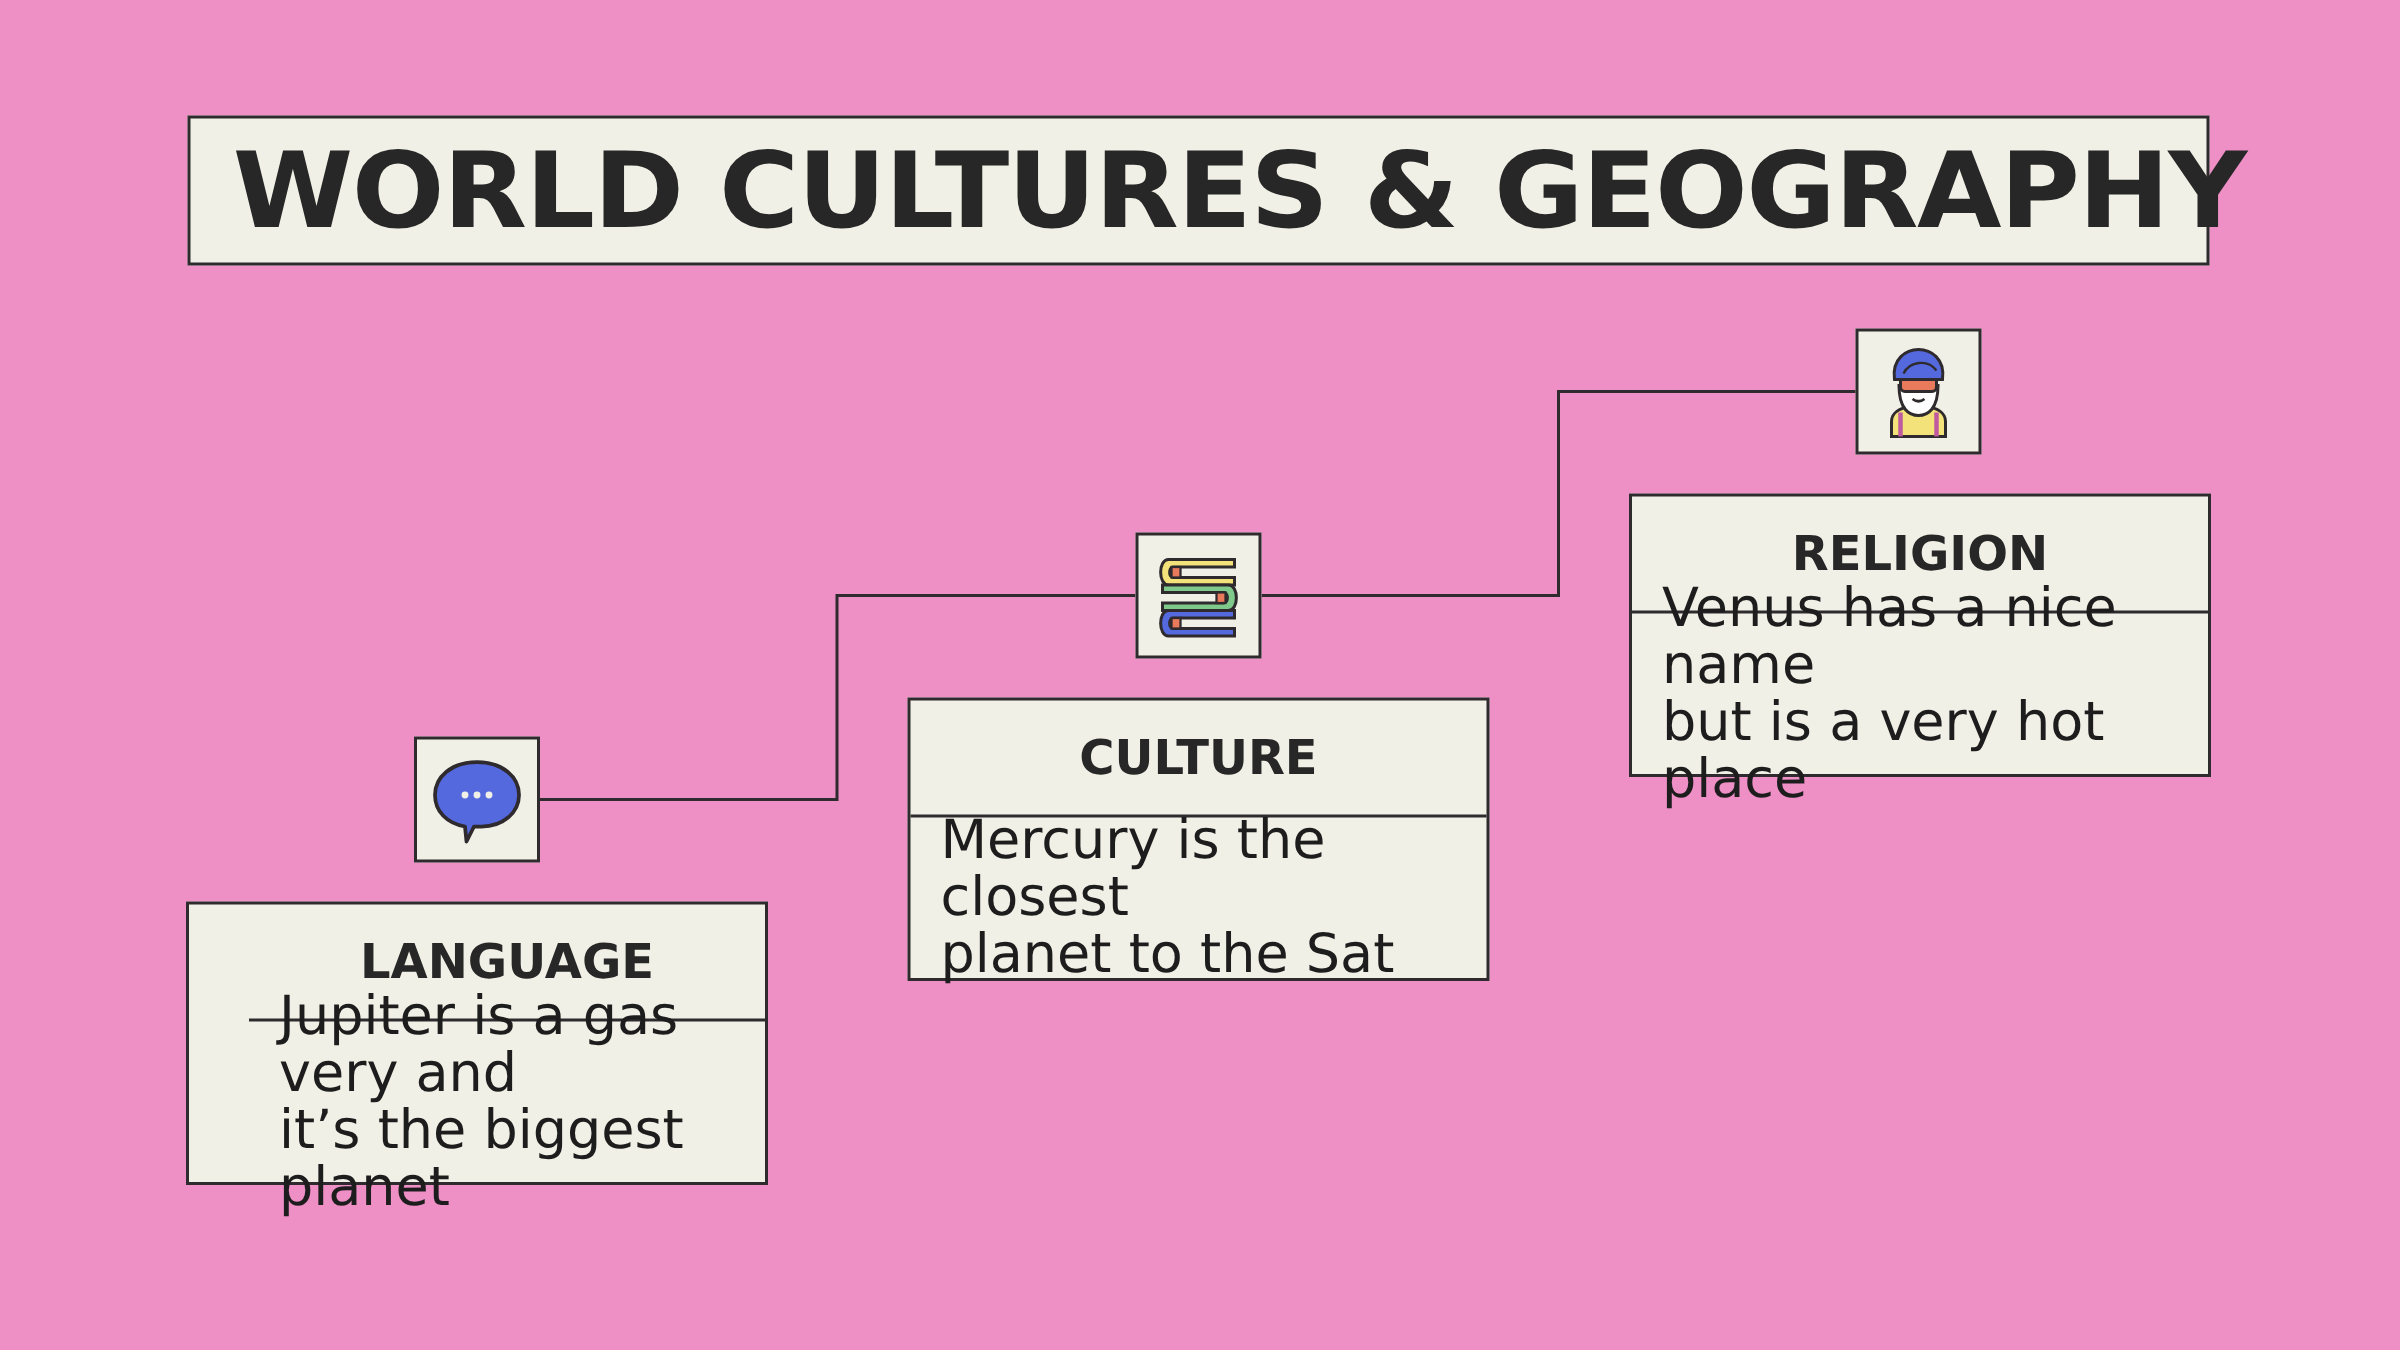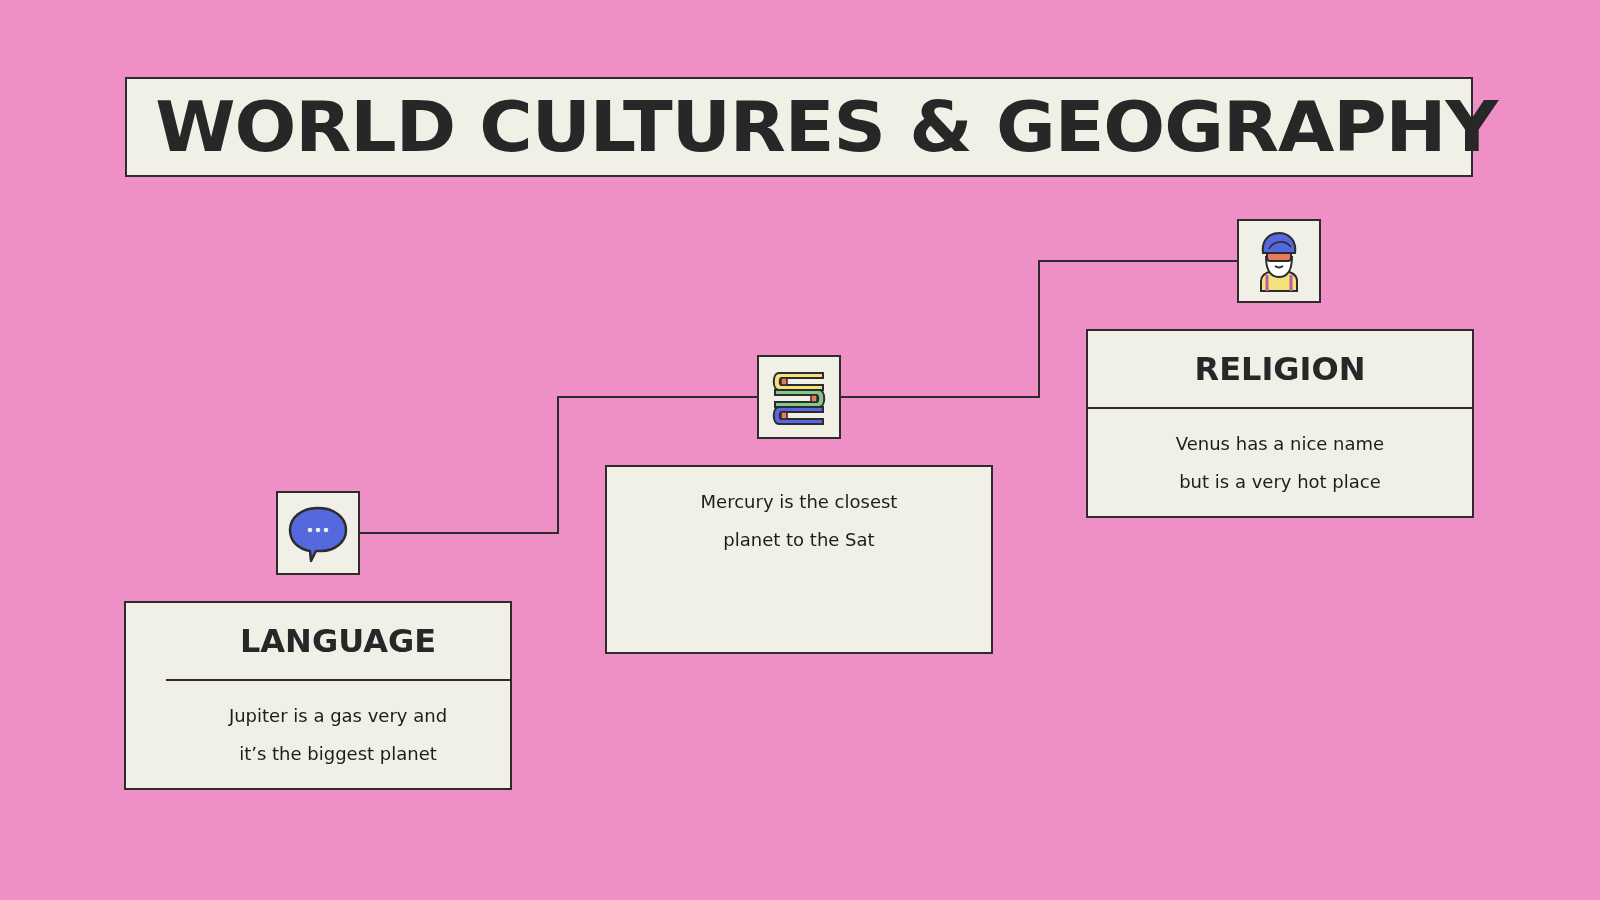--- a/index.html
+++ b/index.html
@@ -27,22 +27,22 @@
     }
     .card-head {
       height: 76px; border-bottom: 2px solid #2e2a2d;
       display: flex; align-items: center; justify-content: center;
       font-family: "DejaVu Sans", sans-serif; font-weight: bold;
       font-size: 32px; color: #272727; letter-spacing: 0px;
     }
     .card-body {
       height: 108px; box-sizing: border-box;
       display: flex; align-items: center; justify-content: center;
-      text-align: center; padding: 0 20px;
-      font-family: "DejaVu Sans", sans-serif; font-size: 18px; line-height: 38px;
+      text-align: left; padding: 0 20px;
+      font-family: "DejaVu Sans", sans-serif; font-size: 36px; line-height: 38px;
       color: #1d1d1d;
     }
     .icon-box {
       position: absolute; width: 84px; height: 84px; box-sizing: border-box;
       background: #f1f0e6; border: 2px solid #2e2a2d;
       display: flex; align-items: center; justify-content: center;
     }
     svg.connectors { position: absolute; left: 0; top: 0; }
   </style>
 </head>
@@ -82,20 +82,21 @@
     <rect x="14" y="13" width="6" height="7" fill="#e97a5c" stroke="#2e2a2d" stroke-width="1.5"></rect>
 
     <path d="M52 25 L8 25 L8 30 L49 30 C52 30 52 37 49 37 L8 37 L8 42 L52 42 C59 42 59 25 52 25 Z" fill="#7fc98b" stroke="#2e2a2d" stroke-width="2"></path>
     <rect x="44" y="30" width="6" height="7" fill="#e97a5c" stroke="#2e2a2d" stroke-width="1.5"></rect>
 
     <path d="M12 42 L56 42 L56 47 L15 47 C12 47 12 54 15 54 L56 54 L56 59 L12 59 C5 59 5 42 12 42 Z" fill="#5569df" stroke="#2e2a2d" stroke-width="2"></path>
     <rect x="14" y="47" width="6" height="7" fill="#e97a5c" stroke="#2e2a2d" stroke-width="1.5"></rect>
   </svg>
 </div>
 <div class="card" style="left:605px; top:465px; height:189px;">
+  <div class="card-head">CULTURE</div>
   <div class="card-body">
     <div>
       <div>Mercury is the closest</div>
       <div>planet to the Sat</div>
     </div>
   </div>
 </div>
 
 <div class="icon-box" style="left:1237px; top:219px;">
   <svg width="64" height="64" viewBox="0 0 64 64">

